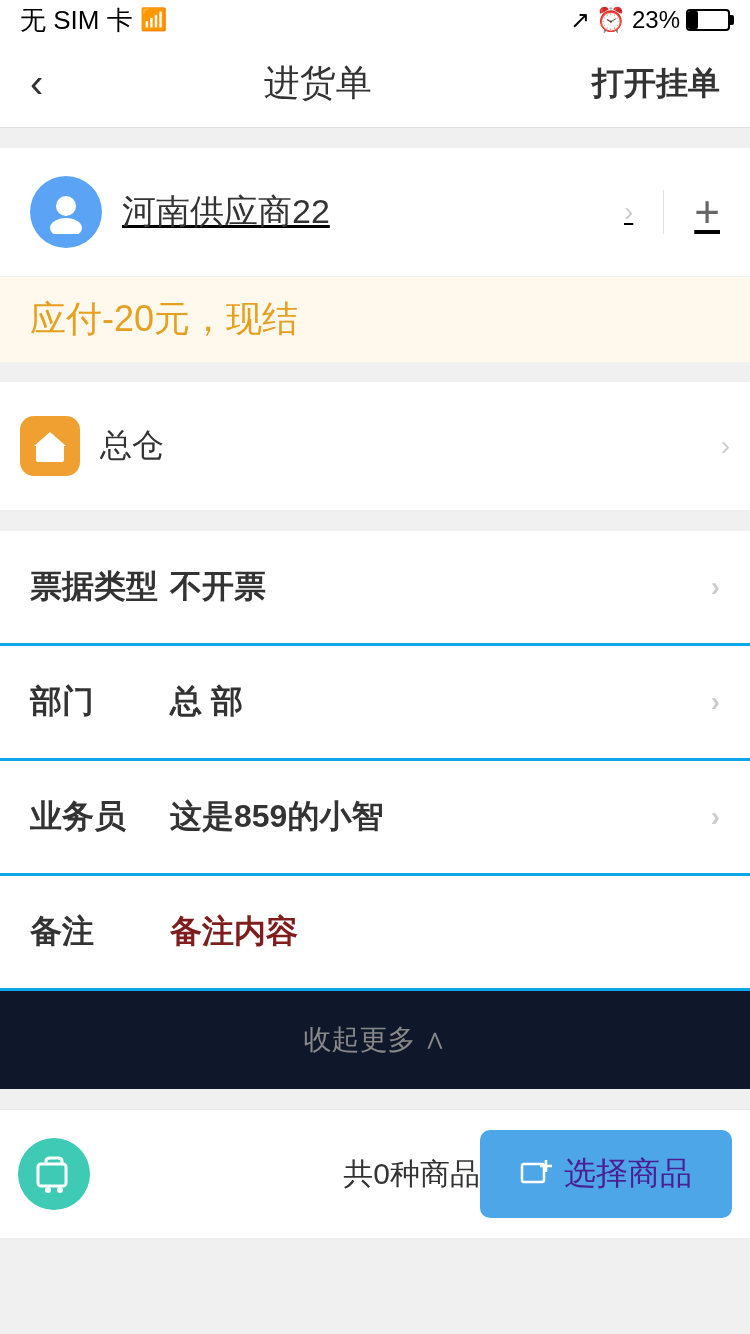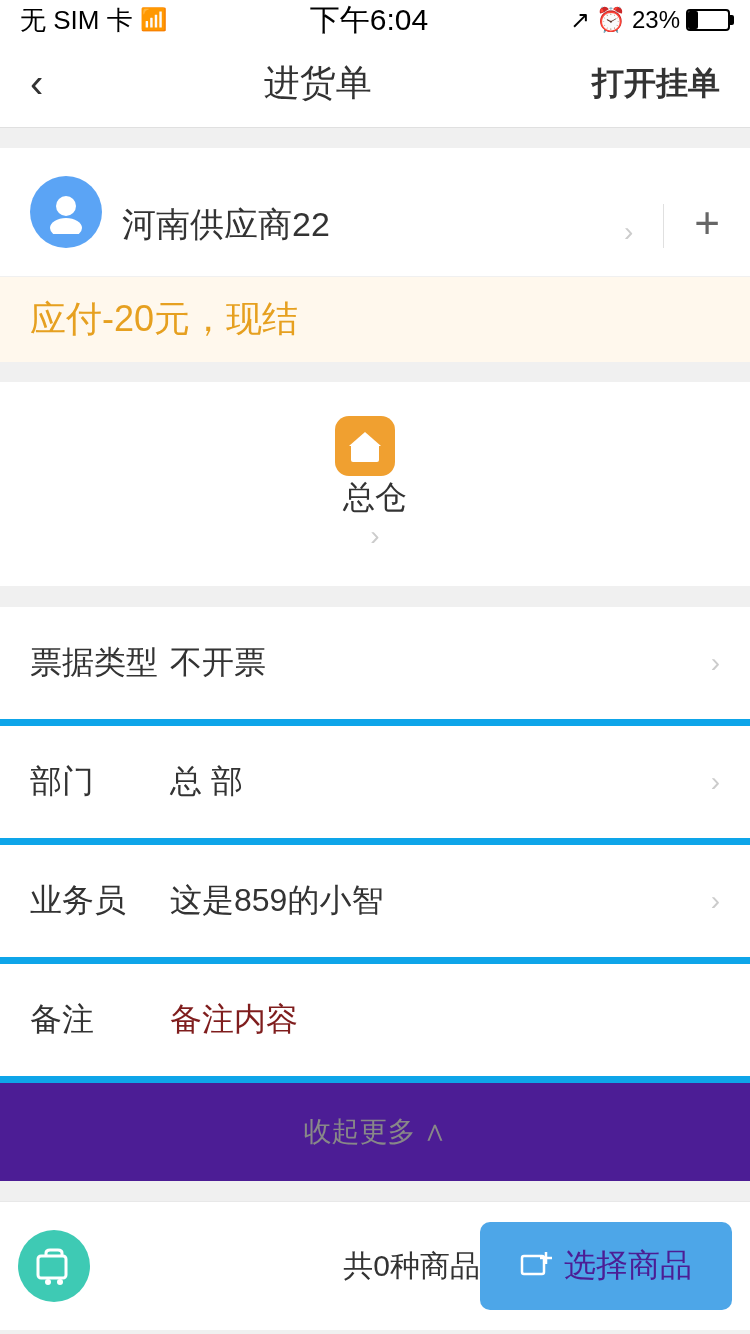--- a/index.html
+++ b/index.html
@@ -86,23 +86,24 @@
     }
 
     
     .white-section {
       background: #fff;
     }
 
     
     .supplier-row {
       display: flex;
-      align-items: flex-end;
+      align-items: center;
       padding: 28px 30px;
       border-bottom: 1px solid #f0f0f0;
+      text-decoration: underline;
     }
     .avatar-circle {
       width: 72px;
       height: 72px;
       border-radius: 50%;
       background: #5ba4f5;
       display: flex;
       align-items: center;
       justify-content: center;
       margin-right: 20px;
@@ -142,21 +143,20 @@
       color: #e6a020;
     }
 
     
     .row-item {
       display: flex;
       align-items: center;
       padding: 34px 20px;
       background: #fff;
       border-bottom: 1px solid #f0f0f0;
-      flex-direction: column;
     }
     .row-icon {
       width: 60px;
       height: 60px;
       border-radius: 14px;
       background: #f0a030;
       display: flex;
       align-items: center;
       justify-content: center;
       margin-right: 20px;
@@ -171,21 +171,22 @@
       color: #ccc;
       font-size: 28px;
     }
 
     
     .form-row {
       display: flex;
       align-items: center;
       padding: 34px 30px;
       background: #fff;
-      border-bottom: 7px solid #0ea5e9;
+      border-bottom: 3px solid #0ea5e9;
+      font-weight: bold;
     }
     .form-label {
       width: 140px;
       font-size: 32px;
       color: #333;
       flex-shrink: 0;
     }
     .form-value {
       flex: 1;
       font-size: 32px;
@@ -198,21 +199,21 @@
       color: #ccc;
       font-size: 28px;
     }
 
     
     .collapse-row {
       display: flex;
       align-items: center;
       justify-content: center;
       padding: 30px;
-      background: #4c1d95;
+      background: #0f172a;
       font-size: 28px;
       color: #888;
       cursor: pointer;
     }
 
     
     .bottom-bar {
       display: flex;
       align-items: center;
       padding: 20px 18px;
@@ -250,21 +251,20 @@
     .wifi-icon { font-size: 22px; }
   </style>
 </head>
 <body>
 
 <div class="status-bar">
   <div class="status-left">
     <span>无 SIM 卡</span>
     <span class="wifi-icon">📶</span>
   </div>
-  <div class="status-center">下午6:04</div>
   <div class="status-right">
     <span>↗</span>
     <span>⏰</span>
     <span>23%</span>
     <div class="battery-icon">
       <div class="battery-fill"></div>
     </div>
   </div>
 </div>
 

